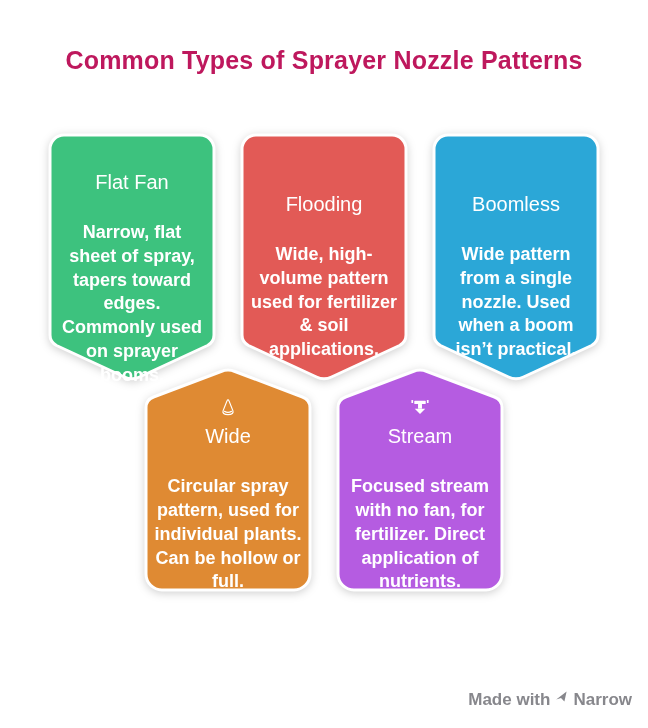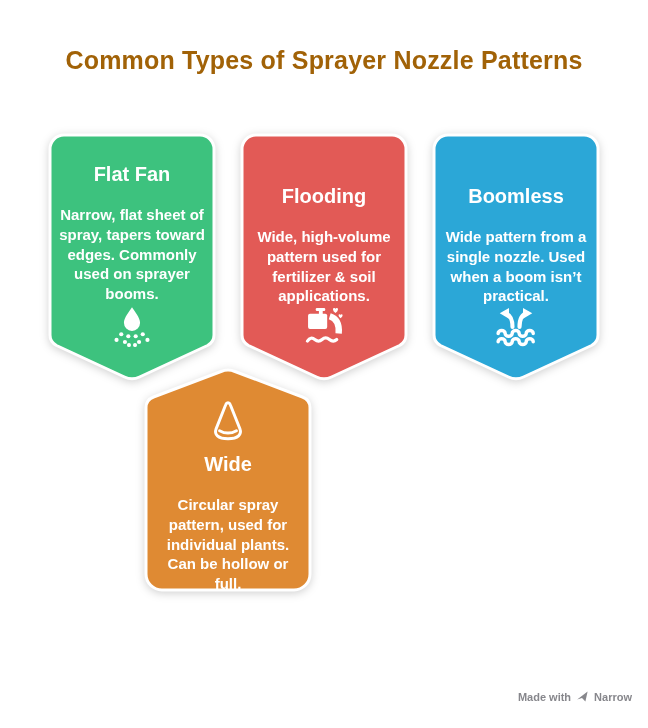--- a/index.html
+++ b/index.html
@@ -1,46 +1,46 @@
 <!DOCTYPE html>
 <html><head>
 <meta charset="utf-8">
 <style>
   html,body { margin:0; padding:0; }
   body { font-family: "Liberation Sans", "DejaVu Sans", sans-serif; background:#ffffff; }
   .canvas { position:relative; width:648px; height:728px; background:#ffffff; overflow:hidden; }
 
   .page-title {
     position:absolute; left:0; top:46px; width:648px;
-    text-align:center; font-size:25px; font-weight:bold; color:#a16207;
+    text-align:center; font-size:25px; font-weight:bold; color:#be185d;
     letter-spacing:0.2px; margin:0;
   }
 
   .card { position:absolute; }
   .card .shape { position:absolute; left:0; top:0; filter:drop-shadow(0 2px 4px rgba(0,0,0,0.18)); }
   .card .content {
     position:absolute; left:0; right:0; top:0;
     display:flex; flex-direction:column; align-items:center;
     text-align:center; color:#ffffff;
   }
-  .card h2 { margin:8px; font-size:20px; font-weight:bold; line-height:1.15; }
-  .card p  { margin:11px 0 0; font-size:15px; font-weight:600; line-height:1.32; }
+  .card h2 { margin:16px; font-size:20px; font-weight:normal; line-height:1.15; }
+  .card p  { margin:11px 0 0; font-size:18px; font-weight:600; line-height:1.32; }
 
   .card.top .content   { height:216px; padding:22px 10px 0; box-sizing:border-box; }
   .card.top.centered .content { padding-top:44px; }
   .card.top .icon      { margin-top:auto; margin-bottom:2px; }
 
   .card.bottom .content { height:226px; padding:30px 10px 0; box-sizing:border-box; }
   .card.bottom h2 { margin-top:8px; }
   .card.bottom p  { }
 
   .footer {
     position:absolute; right:16px; top:690px;
-    display:flex; align-items:flex-end; gap:5px;
-    font-size:11px; font-weight:600; color:#87878c;padding-left:8px;
+    display:flex; align-items:flex-start; gap:5px;
+    font-size:17px; font-weight:600; color:#87878c;padding-left:8px;
   }
 </style>
 </head>
 <body>
 
 <div class="canvas">
 
   <h1 class="page-title">Common Types of Sprayer Nozzle Patterns</h1>
 
   <div class="card top" style="left:48px; top:133px; width:168px; height:250px;">
@@ -110,20 +110,36 @@
     <div class="content">
       <svg class="icon" width="62" height="62" viewBox="0 0 64 64" fill="none">
         <path d="M32 6.5 C30.6 6.5 29.5 7.4 29 8.8 L15.8 42 C13 49.5 18 55.5 32 55.5 C46 55.5 51 49.5 48.2 42 L35 8.8 C34.5 7.4 33.4 6.5 32 6.5 Z" stroke="#ffffff" stroke-width="4"></path>
         <path d="M20.5 44.5 Q32 51 43.5 44.5" stroke="#ffffff" stroke-width="4" stroke-linecap="round"></path>
       </svg>
       <h2>Wide</h2>
       <p>Circular spray pattern, used for individual plants. Can be hollow or full.</p>
     </div>
   </div>
 
+  <div class="card bottom" style="left:336px; top:368px; width:168px; height:226px;">
+    <svg class="shape" width="168" height="226" viewBox="0 0 168 226">
+      <path d="M84 2 Q87.5 2 91 3.5 L158.5 29 Q166 32 166 39.5 L166 206 A16 16 0 0 1 150 222 L18 222 A16 16 0 0 1 2 206 L2 39.5 Q2 32 9.5 29 L77 3.5 Q80.5 2 84 2 Z" stroke="#ffffff" stroke-width="3" stroke-linejoin="round" fill="#b55ce1"></path>
+    </svg>
+    <div class="content">
+      <svg class="icon" width="62" height="62" viewBox="0 0 64 64" fill="#ffffff">
+        <rect x="3.5" y="7" width="5.5" height="10" rx="1.5"></rect>
+        <rect x="55" y="7" width="5.5" height="10" rx="1.5"></rect>
+        <rect x="13" y="9.5" width="38" height="10.5" rx="2"></rect>
+        <rect x="25.5" y="20" width="13" height="15.5"></rect>
+        <path d="M14.5 35.5 L49.5 35.5 L32 53 Z"></path>
+      </svg>
+      <h2>Stream</h2>
+      <p>Focused stream with no fan, for fertilizer. Direct application of nutrients.</p>
+    </div>
+  </div>
 
   <div class="footer">
     <span>Made with</span>
     <svg width="13" height="13" viewBox="0 0 13 13" fill="#87878c">
       <path d="M1.2 9.4 L11.6 1.6 L9.4 11.4 L6 8.1 Z"></path>
     </svg>
     <span>Narrow</span>
   </div>
 
 </div>

